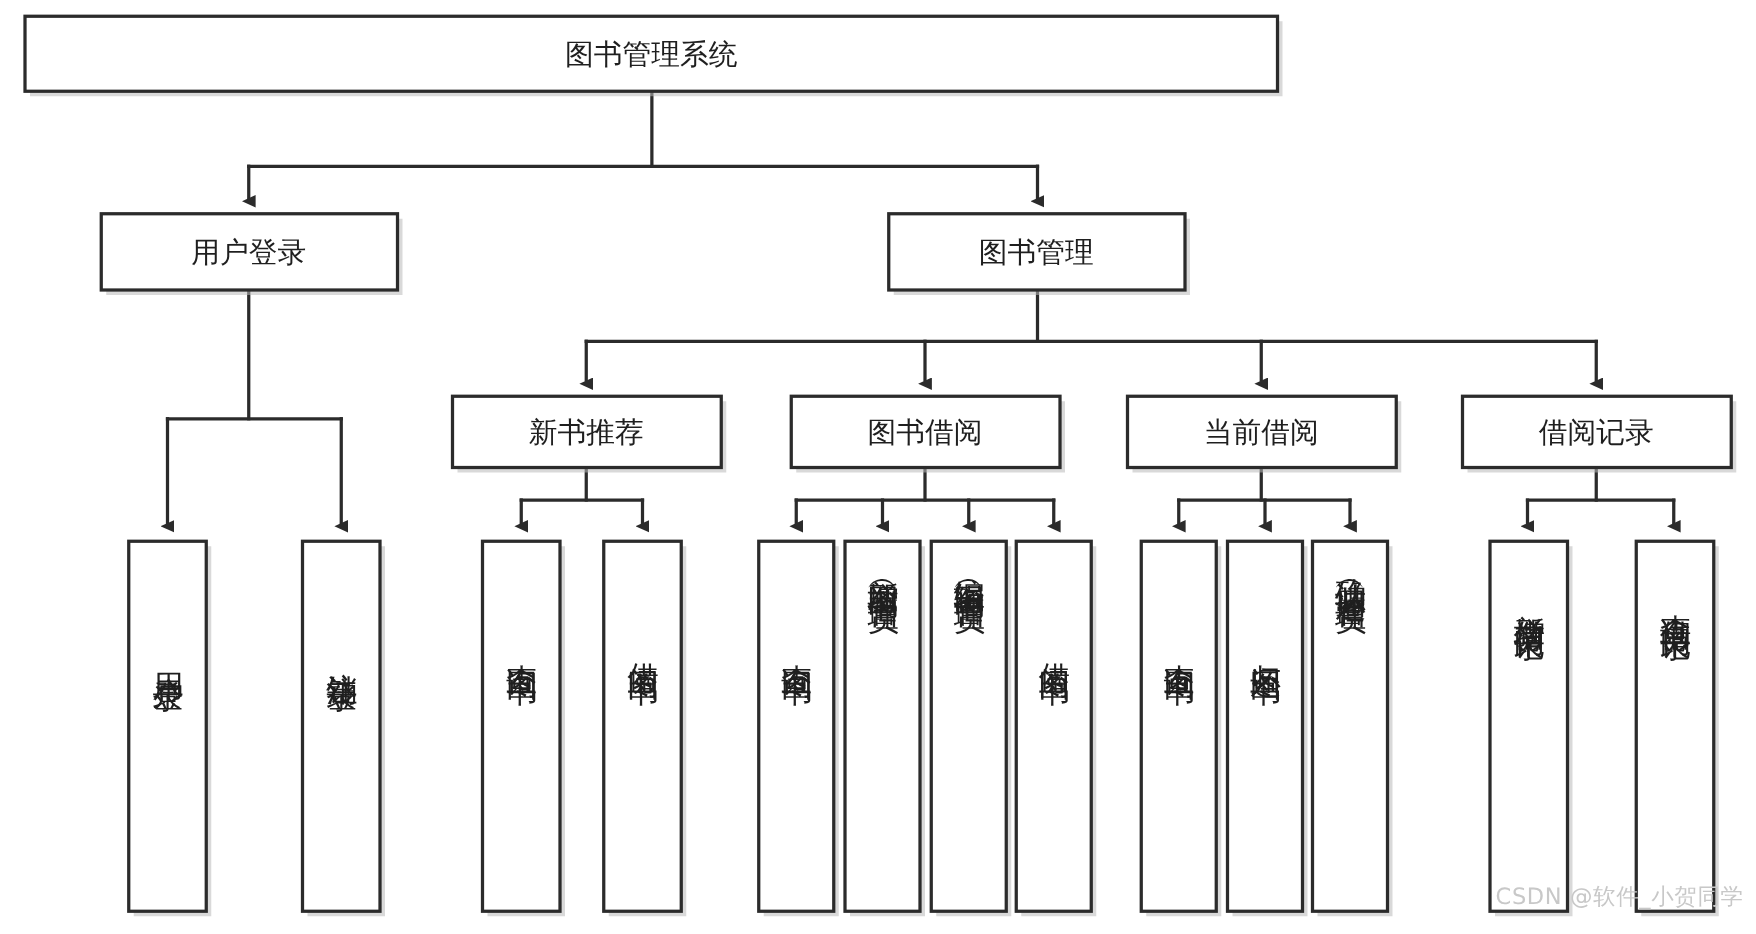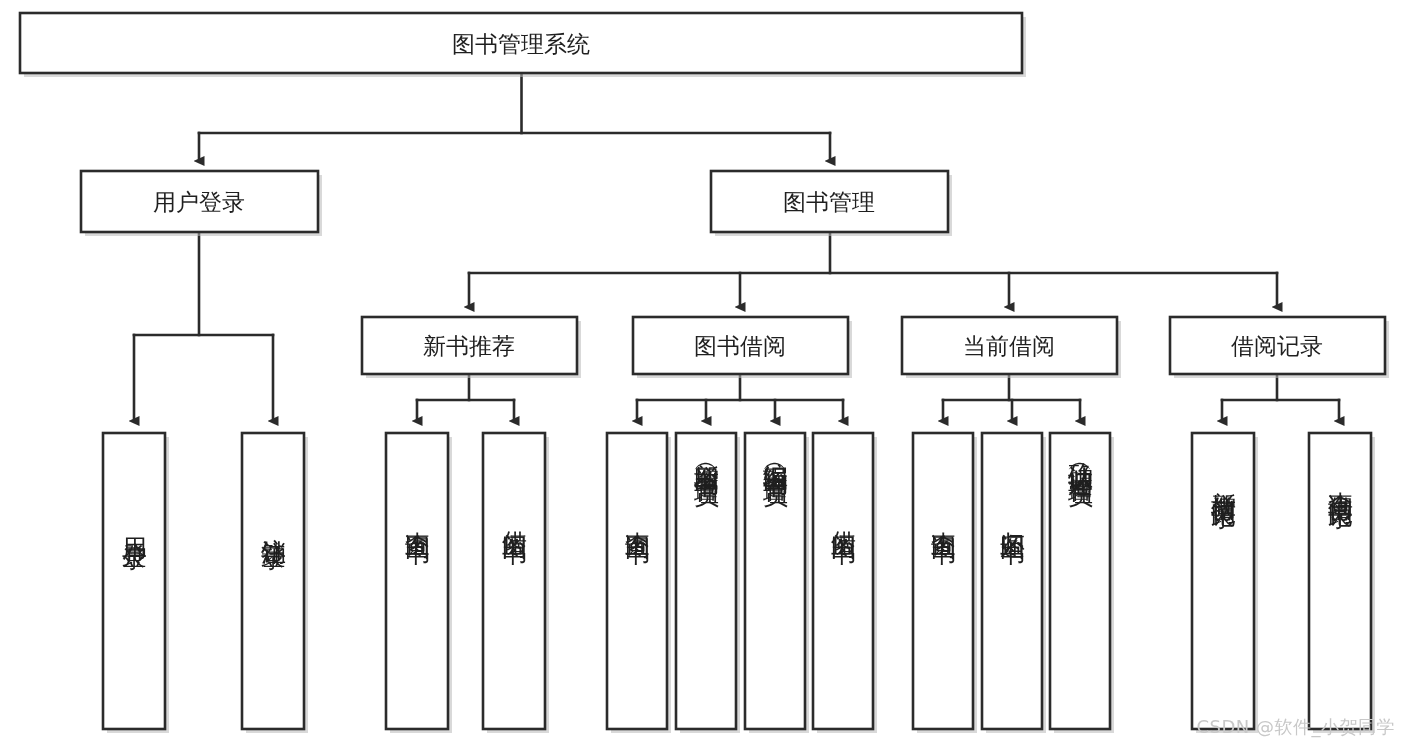--- a/index.html
+++ b/index.html
@@ -59,21 +59,21 @@
     font-family: "DejaVu Sans", "Liberation Sans", sans-serif;
     font-size: 25px;
     line-height: 1.12;
     letter-spacing: 3px;
     color: #1f1f1f;
     white-space: nowrap;
   }
   .watermark {
     position: absolute;
     right: 10px;
-    bottom: 8px;
+    bottom: 18px;
     font-family: "DejaVu Sans", "Liberation Sans", sans-serif;
     font-size: 18px;
     color: #c8c8c8;
     letter-spacing: 0.5px;
     white-space: nowrap;
   }
 </style>
 </head>
 <body>
 

